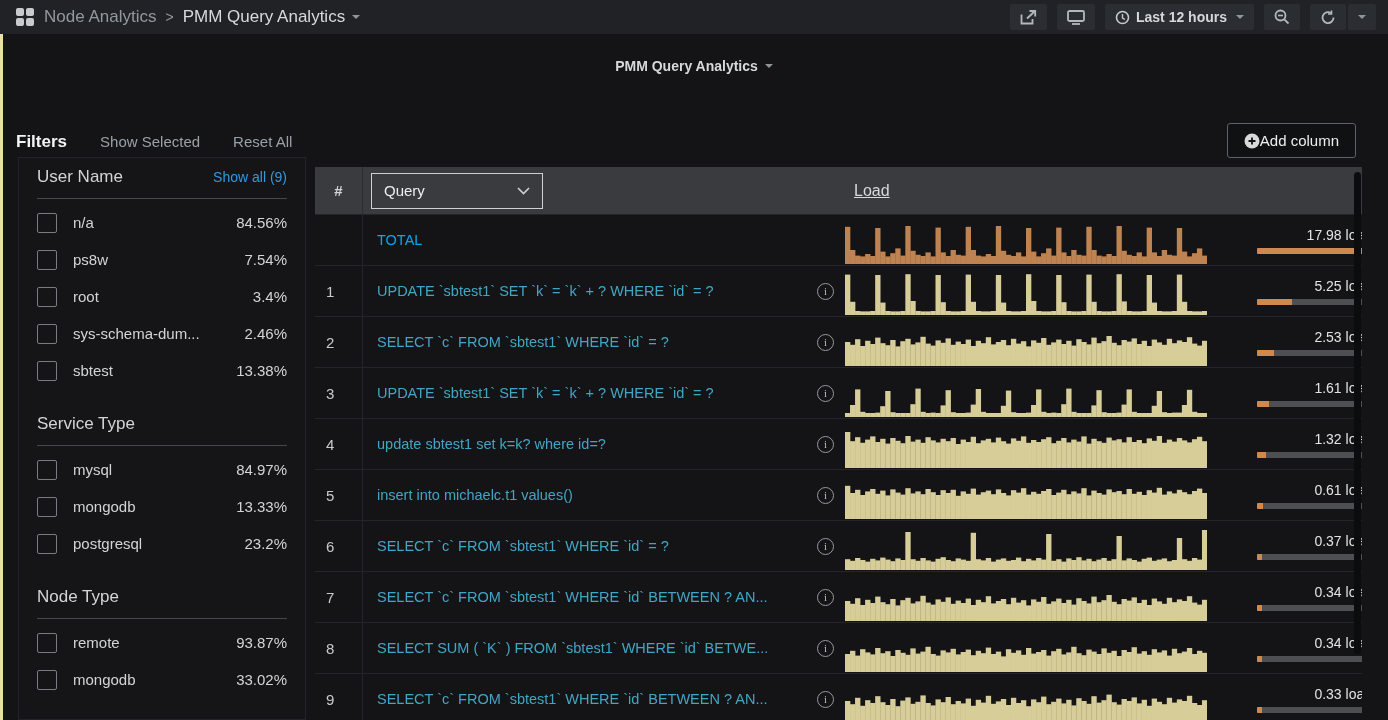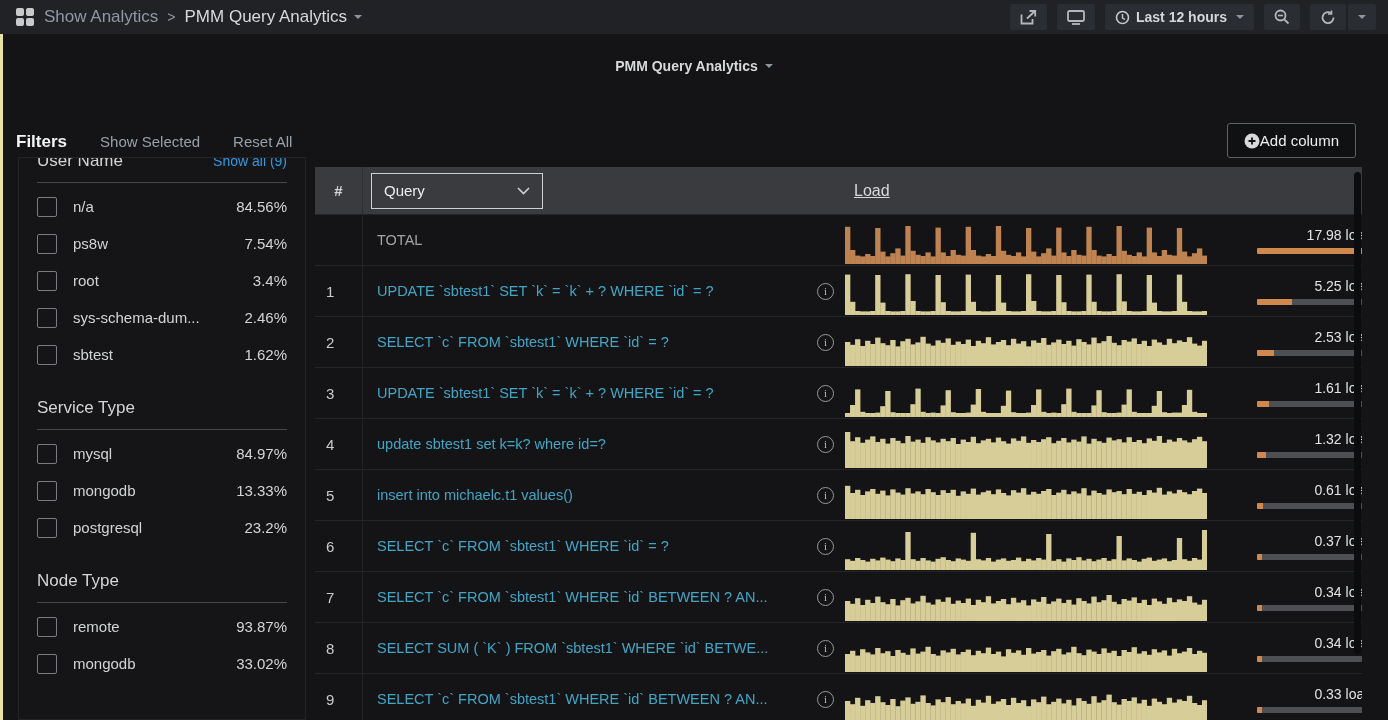--- a/index.html
+++ b/index.html
@@ -33,21 +33,21 @@
   .fb-link { font-size:15px; color:#9aa0a8; }
   .add-col-btn { position:absolute; right:32px; top:123px; height:35px; border:1px solid #5f6165; border-radius:3px;
                  background:#101113; display:flex; align-items:center; padding:0 16px;
                  font-size:15px; color:#eceded; }
 
   
   .filters-panel { position:absolute; left:18px; top:157px; width:288px; height:563px; background:#151517;
                    border:1px solid #232428; overflow:hidden; padding:0 18px; }
   .fp-inner { margin-top:-7px; }
   .fs-header { display:flex; justify-content:space-between; align-items:baseline; margin-top:25px; }
-  .fs-section:first-child .fs-header { margin-top:0; }
+  .fs-section:first-child .fs-header { margin-top:16px; }
   .fs-title { font-size:17px; color:#d3d4d6; }
   .fs-showall { font-size:14px; color:#3398e0; }
   .fs-divider { height:1px; background:#46484b; margin:11px 0 5px; }
   .fs-item { display:flex; align-items:center; height:37px; }
   .fs-checkbox { width:20px; height:20px; border:1px solid #797c83; border-radius:2px; background:transparent;
                  margin-right:16px; flex:none; }
   .fs-label { font-size:15px; color:#d3d4d6; white-space:nowrap; }
   .fs-pct { margin-left:auto; font-size:15px; color:#d3d4d6; }
 
   
@@ -58,21 +58,21 @@
   .qh-query { flex:1; display:flex; align-items:center; padding-left:8px; height:100%; }
   .query-select { width:172px; height:36px; border:1px solid #cfd0d2; display:flex; align-items:center;
                   padding:0 12px; color:#eceded; font-size:15px; background:transparent;gap:15px; }
   .qh-load { width:517px; padding-left:9px; font-size:16px; color:#d8d9da; text-decoration:underline; }
 
   .qan-row { height:51px; display:flex; align-items:stretch; border-top:1px solid #242528; background:#141416; }
   .qr-rank { width:48px; border-right:1px solid #242528; display:flex; align-items:center; padding-left:11px;
              font-size:15px; color:#c9cacc; flex:none; }
   .qr-query { flex:1; display:flex; align-items:center; padding-left:14px; min-width:0; }
   .qr-link { font-size:14.5px; color:#42a5c5; white-space:nowrap; overflow:hidden; }
-  .qr-link.total { color:#a3a3a3; }
+  .qr-link.total { color:#0ea5e9; }
   .qr-info { margin-left:auto; margin-right:11px; width:17px; height:17px; border:1px solid #97999d;
              border-radius:50%; color:#b9bbbe; font-size:11px; line-height:15px; text-align:center; flex:none;
              font-family:"Liberation Serif", serif; }
   .qr-load { width:517px; display:flex; align-items:center; flex:none; }
   .spark { width:362px; height:44px; margin-top:3px; flex:none; }
   .metrics { margin-left:auto; width:120px; margin-right:-10px; display:flex; flex-direction:column;
              align-items:flex-end; }
   .mv { font-size:14px; color:#e2e3e4; white-space:nowrap; margin-bottom:5px; }
   .mbar { width:115px; height:6px; background:#4d4f52; border-radius:1px; overflow:hidden; }
   .mfill { height:100%; }
@@ -86,21 +86,21 @@
 </head>
 <body>
 
 <div class="topbar">
   <div class="crumb-icon">
     <div></div>
       <div></div>
       <div></div>
       <div></div>
   </div>
-  <span class="crumb-section">Show Analytics</span>
+  <span class="crumb-section">Node Analytics</span>
   <span class="crumb-sep">&gt;</span>
   <span class="crumb-page">PMM Query Analytics</span>
   <span class="caret"></span>
 
   <div class="topbar-right">
     <div class="tb-btn">
       <svg class="icon" width="17" height="15" viewBox="0 0 17 15">
         <path d="M1.5 4.5 V13.5 H12.5 V9" fill="none" stroke="#b4b8bc" stroke-width="1.8"></path>
         <path d="M7 8.5 L14.5 1.5" fill="none" stroke="#b4b8bc" stroke-width="1.8"></path>
         <path d="M9.5 1 H15.2 V6.5" fill="none" stroke="#b4b8bc" stroke-width="1.8"></path>
@@ -186,21 +186,21 @@
           <span class="fs-pct">3.4%</span>
         </div>
         <div class="fs-item">
           <span class="fs-checkbox"></span>
           <span class="fs-label">sys-schema-dum...</span>
           <span class="fs-pct">2.46%</span>
         </div>
         <div class="fs-item">
           <span class="fs-checkbox"></span>
           <span class="fs-label">sbtest</span>
-          <span class="fs-pct">1.62%</span>
+          <span class="fs-pct">13.38%</span>
         </div>
       </div>
       <div class="fs-section">
         <div class="fs-header">
           <span class="fs-title">Service Type</span>
         </div>
         <div class="fs-divider"></div>
         <div class="fs-item">
           <span class="fs-checkbox"></span>
           <span class="fs-label">mysql</span>

